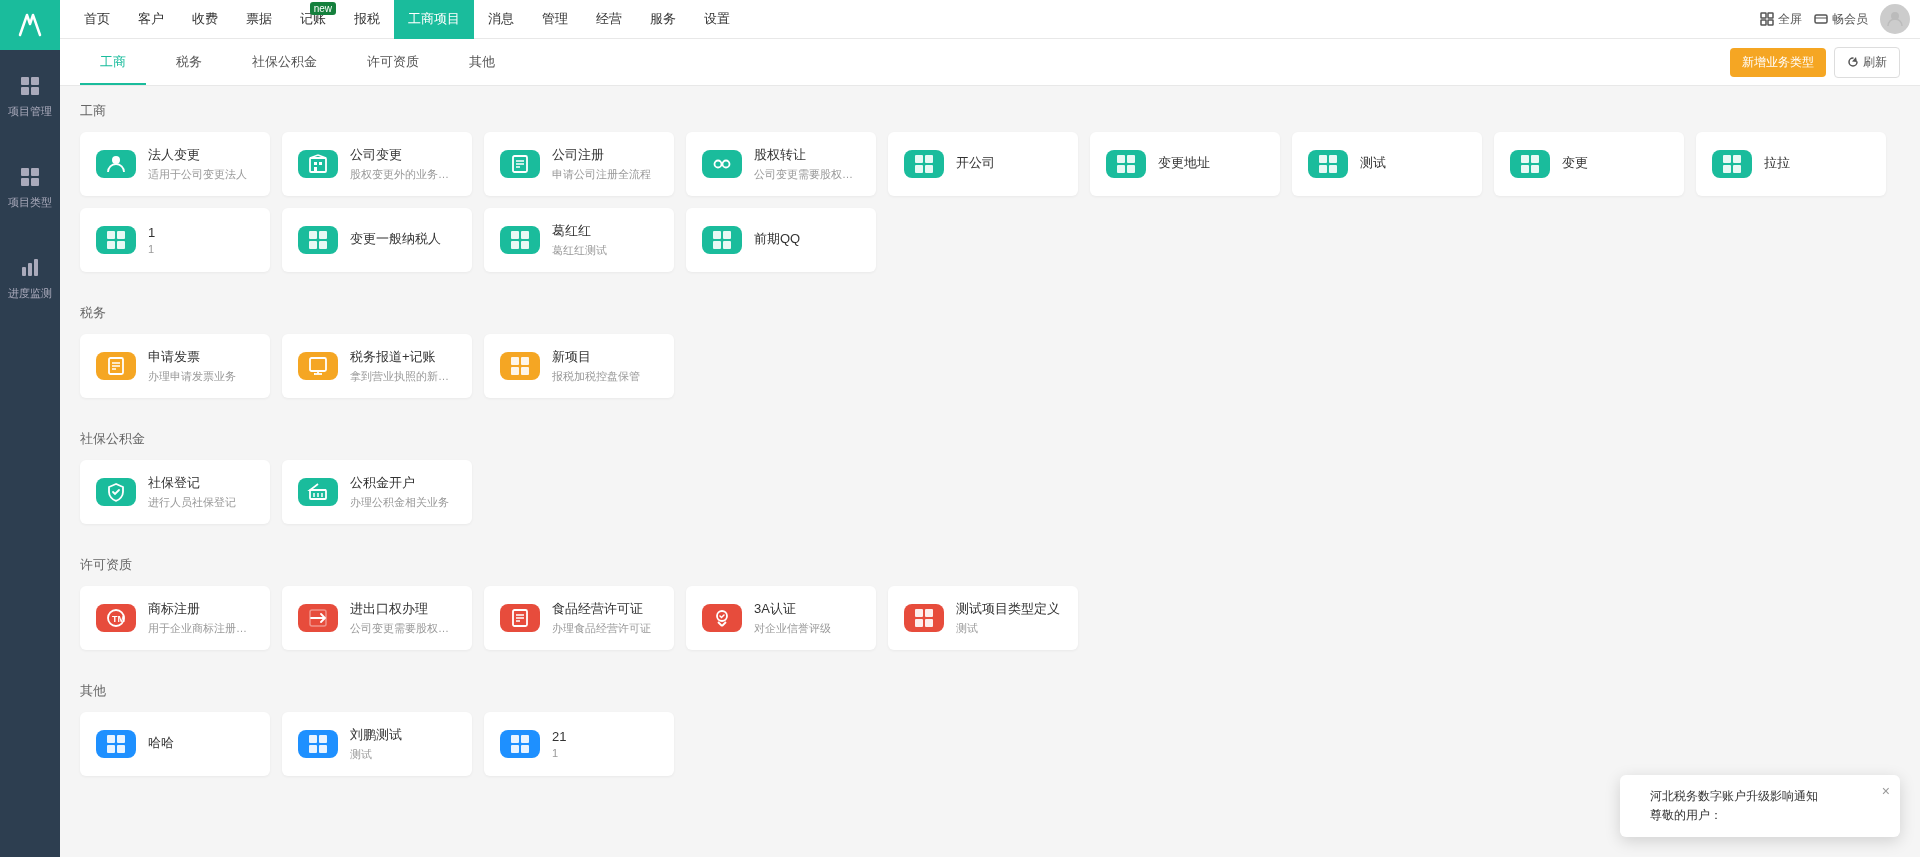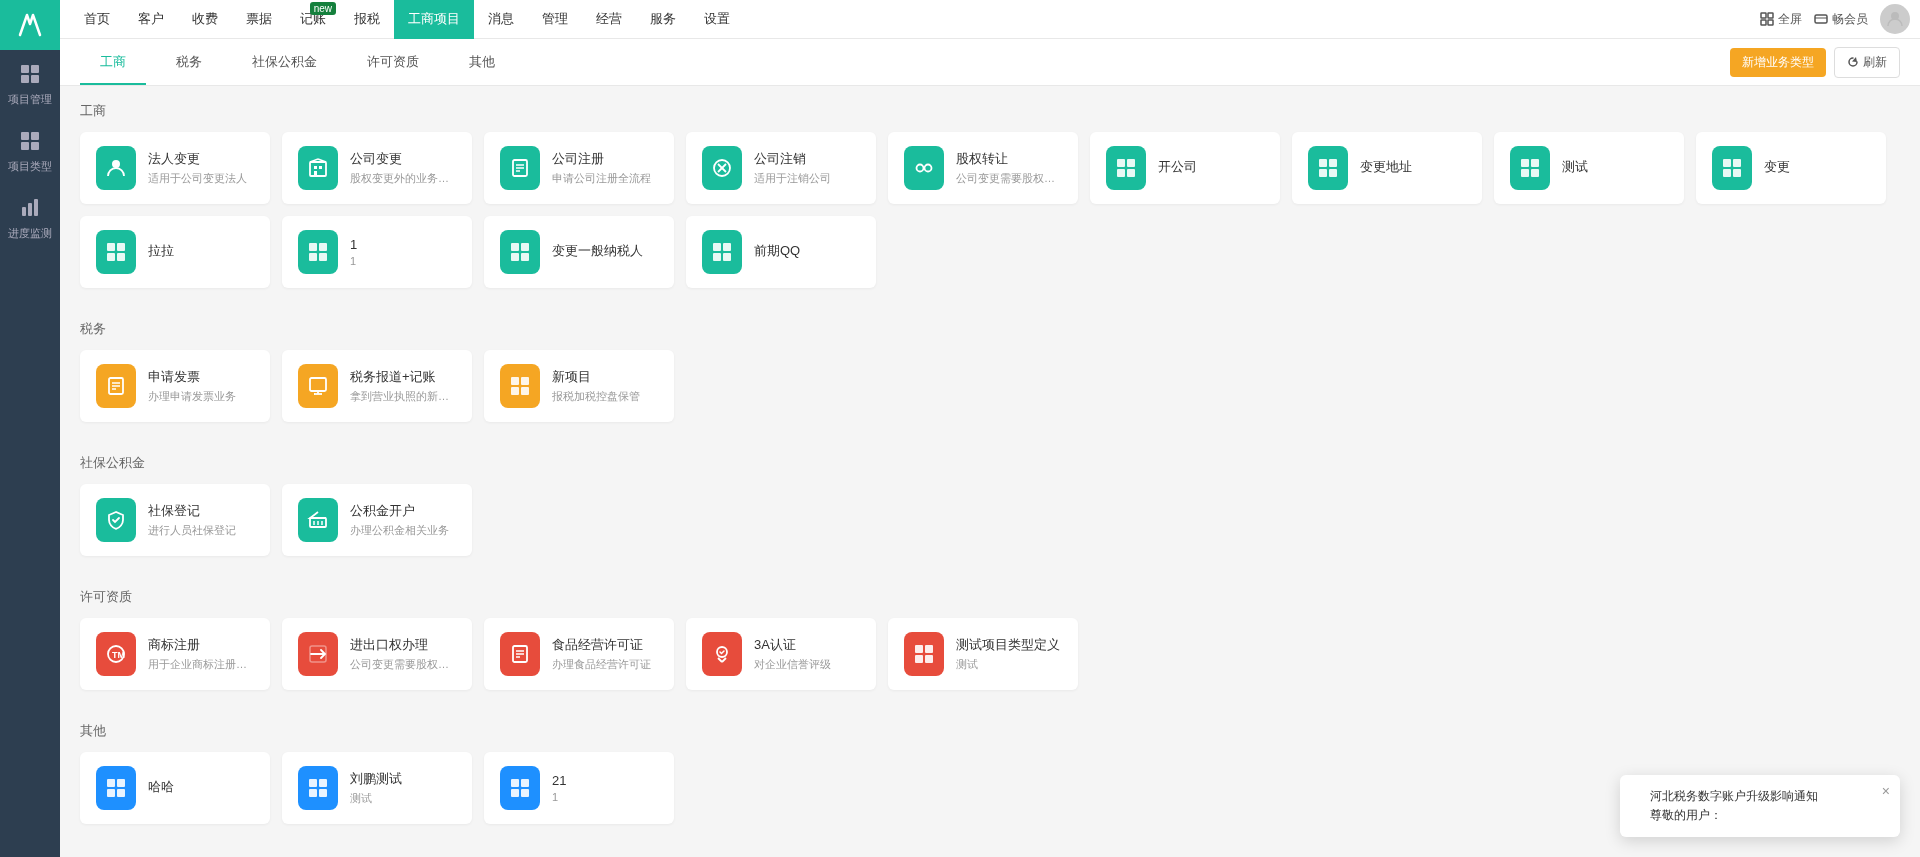--- a/index.html
+++ b/index.html
@@ -21,21 +21,21 @@
       background: #1abc9c;
       display: flex;
       align-items: center;
       justify-content: center;
       color: white;
       font-size: 20px;
       font-weight: bold;
     }
     .sidebar-item {
       width: 60px;
-      padding: 10px 5px;
+      padding: 22px 5px;
       display: flex;
       flex-direction: column;
       align-items: center;
       color: #aab;
       cursor: pointer;
       font-size: 11px;
       gap: 4px;
     }
     .sidebar-item .icon-box {
       width: 28px;
@@ -187,21 +187,21 @@
       display: flex;
       align-items: center;
       gap: 12px;
       width: 190px;
       cursor: pointer;
       box-shadow: 0 1px 3px rgba(0,0,0,0.05);
       transition: box-shadow 0.2s;
     }
     .card-icon {
       width: 40px;
-      height: 44px;
+      height: 28px;
       border-radius: 8px;
       display: flex;
       align-items: center;
       justify-content: center;
       color: white;
       font-size: 18px;
       flex-shrink: 0;
     }
     .card-info { flex: 1; min-width: 0; }
     .card-name { font-size: 13px; color: #333; font-weight: 500; margin-bottom: 3px; white-space: nowrap; overflow: hidden; text-overflow: ellipsis; }
@@ -379,33 +379,20 @@
               </svg>
         </div>
         <div class="card-info">
           <div class="card-name">公司注册</div>
           <div class="card-desc">申请公司注册全流程</div>
         </div>
       </div>
           <div class="card">
         <div class="card-icon" style="background:#1abc9c;">
           <svg width="22" height="22" viewBox="0 0 22 22" fill="none">
-                <circle cx="11" cy="11" r="8" stroke="white" stroke-width="1.8" fill="none"></circle>
-                <line x1="7" y1="7" x2="15" y2="15" stroke="white" stroke-width="1.8"></line>
-                <line x1="15" y1="7" x2="7" y2="15" stroke="white" stroke-width="1.8"></line>
-              </svg>
-        </div>
-        <div class="card-info">
-          <div class="card-name">公司注销</div>
-          <div class="card-desc">适用于注销公司</div>
-        </div>
-      </div>
-          <div class="card">
-        <div class="card-icon" style="background:#1abc9c;">
-          <svg width="22" height="22" viewBox="0 0 22 22" fill="none">
                 <circle cx="7" cy="11" r="3.5" stroke="white" stroke-width="1.8" fill="none"></circle>
                 <circle cx="15" cy="11" r="3.5" stroke="white" stroke-width="1.8" fill="none"></circle>
                 <line x1="10.5" y1="11" x2="11.5" y2="11" stroke="white" stroke-width="2"></line>
               </svg>
         </div>
         <div class="card-info">
           <div class="card-name">股权转让</div>
           <div class="card-desc">公司变更需要股权转让</div>
         </div>
       </div>
@@ -498,20 +485,34 @@
           <svg width="22" height="22" viewBox="0 0 22 22" fill="none">
                 <rect x="2" y="2" width="8" height="8" rx="1" fill="white" opacity="0.9"></rect>
                 <rect x="12" y="2" width="8" height="8" rx="1" fill="white" opacity="0.9"></rect>
                 <rect x="2" y="12" width="8" height="8" rx="1" fill="white" opacity="0.9"></rect>
                 <rect x="12" y="12" width="8" height="8" rx="1" fill="white" opacity="0.9"></rect>
               </svg>
         </div>
         <div class="card-info">
           <div class="card-name">变更一般纳税人</div>
 
+        </div>
+      </div>
+          <div class="card">
+        <div class="card-icon" style="background:#1abc9c;">
+          <svg width="22" height="22" viewBox="0 0 22 22" fill="none">
+                <rect x="2" y="2" width="8" height="8" rx="1" fill="white" opacity="0.9"></rect>
+                <rect x="12" y="2" width="8" height="8" rx="1" fill="white" opacity="0.9"></rect>
+                <rect x="2" y="12" width="8" height="8" rx="1" fill="white" opacity="0.9"></rect>
+                <rect x="12" y="12" width="8" height="8" rx="1" fill="white" opacity="0.9"></rect>
+              </svg>
+        </div>
+        <div class="card-info">
+          <div class="card-name">葛红红</div>
+          <div class="card-desc">葛红红测试</div>
         </div>
       </div>
           <div class="card">
         <div class="card-icon" style="background:#1abc9c;">
           <svg width="22" height="22" viewBox="0 0 22 22" fill="none">
                 <rect x="2" y="2" width="8" height="8" rx="1" fill="white" opacity="0.9"></rect>
                 <rect x="12" y="2" width="8" height="8" rx="1" fill="white" opacity="0.9"></rect>
                 <rect x="2" y="12" width="8" height="8" rx="1" fill="white" opacity="0.9"></rect>
                 <rect x="12" y="12" width="8" height="8" rx="1" fill="white" opacity="0.9"></rect>
               </svg>

